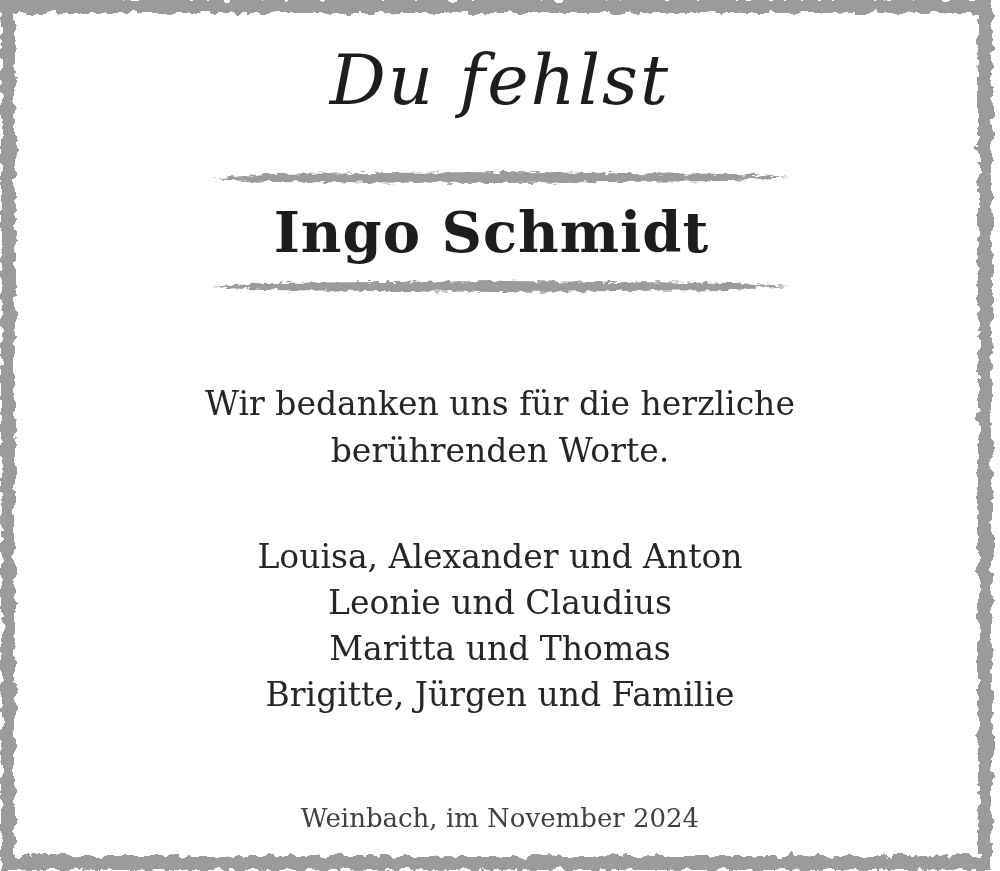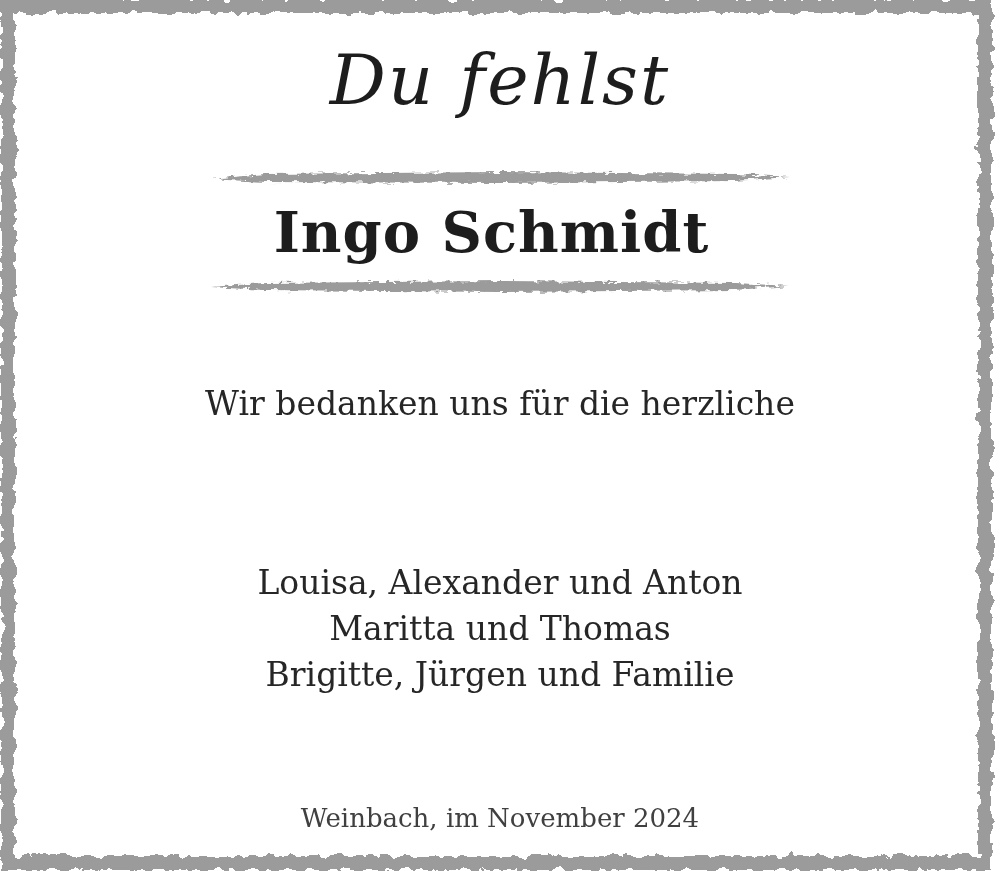--- a/index.html
+++ b/index.html
@@ -66,21 +66,20 @@
     margin-top: 26px;
   }
   .mourners {
     position: absolute;
     left: 100px;
     width: 800px;
     top: 534px;
     font-size: 33px;
     line-height: 46px;
     color: #262626;
-    margin-top: 26px;
   }
   .place-date {
     position: absolute;
     left: 0; right: 0;
     top: 801px;
     font-size: 26px;
     line-height: 34px;
     color: #404040;
   }
 </style>
@@ -120,24 +119,26 @@
         <filter id="roughLine2" x="-10%" y="-120%" width="120%" height="340%">
           <feTurbulence type="fractalNoise" baseFrequency="0.13 0.3" numOctaves="2" seed="9" result="n"></feTurbulence>
           <feDisplacementMap in="SourceGraphic" in2="n" scale="7" xChannelSelector="R" yChannelSelector="G"></feDisplacementMap>
         </filter>
       </defs>
       <polygon points="0,11 55,7 290,5 525,7 580,10 525,14 290,16 55,14" fill="#9b9b9b" filter="url(#roughLine2)"></polygon>
     </svg>
 
     <div class="message">
       <div>Wir bedanken uns für die herzliche</div>
+      <div>berührenden Worte.</div>
     </div>
 
     <div class="mourners">
       <div>Louisa, Alexander und Anton</div>
+      <div>Leonie und Claudius</div>
       <div>Maritta und Thomas</div>
       <div>Brigitte, Jürgen und Familie</div>
     </div>
 
     <div class="place-date">Weinbach, im November 2024</div>
 
   </div>
 </div>
 
 </body></html>

